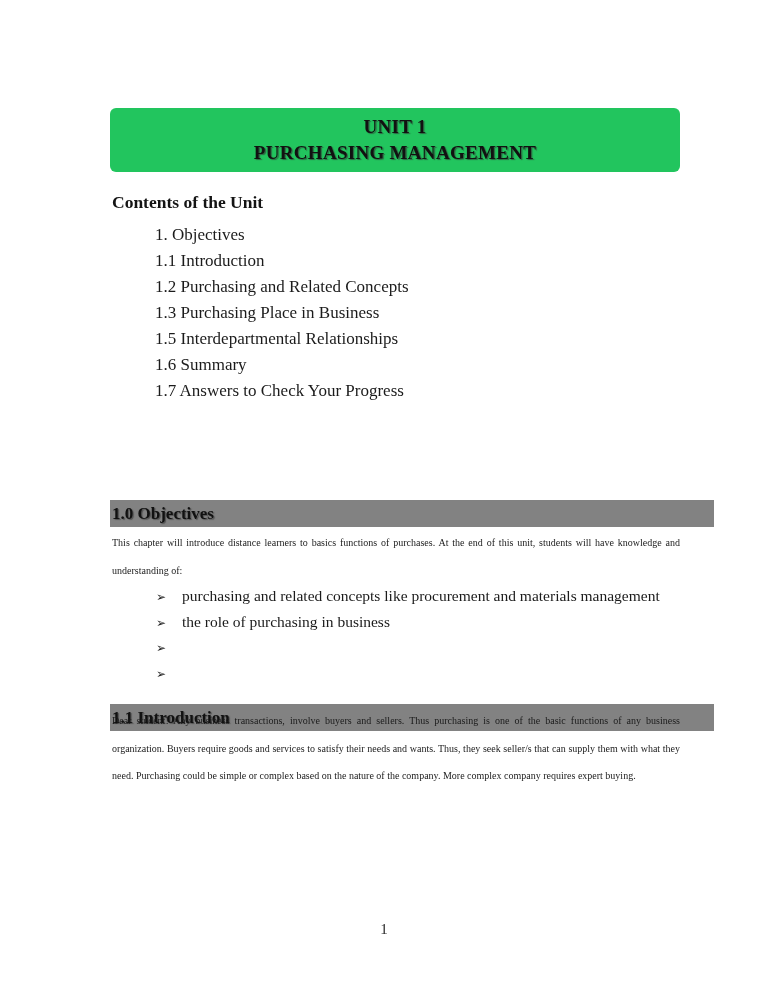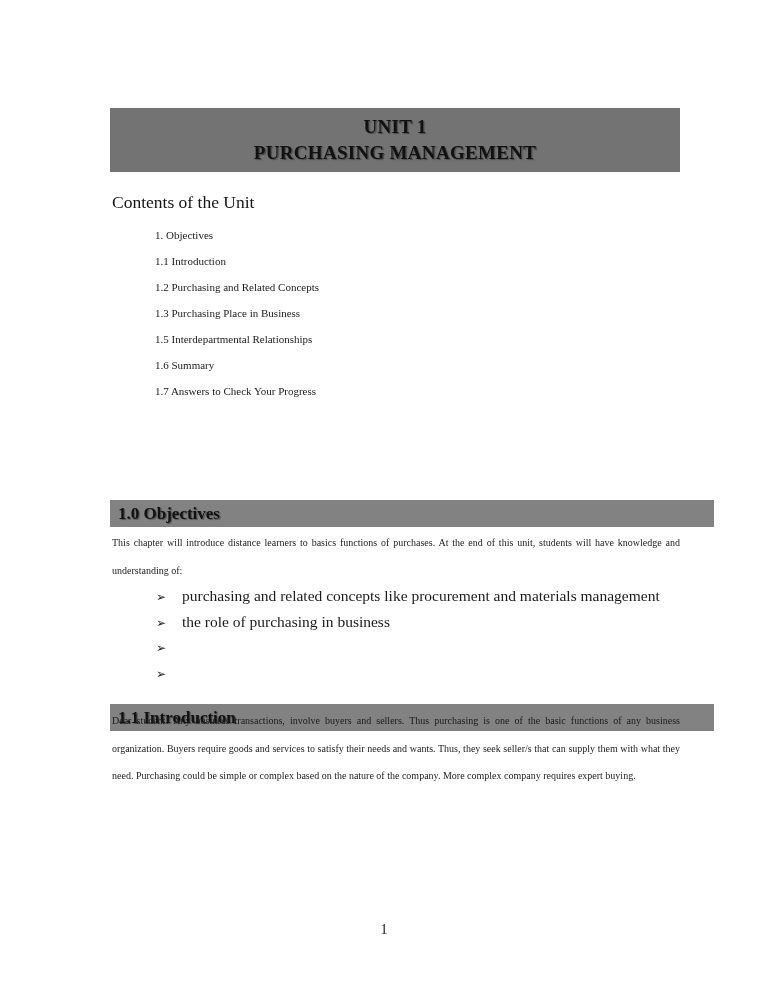--- a/index.html
+++ b/index.html
@@ -30,44 +30,44 @@
     line-height: 26px;
     color: #111111;
     text-shadow: 1.3px 1.3px 1px rgba(50,50,50,0.65);
     letter-spacing: 0.3px;
   }
 
   .contents-heading {
     position: absolute;
     left: 112px; top: 192px;
     font-size: 17.5px;
-    font-weight: 400;
+    font-weight: 700;
     color: #141414;
   }
 
   .toc-list {
     position: absolute;
     left: 155px; top: 222px;
     width: 480px;
-    font-size: 11px;
+    font-size: 17px;
   }
   .toc-item {
     height: 26px;
     line-height: 26px;
     white-space: nowrap;
   }
 
   .section-bar {
     position: absolute;
     left: 110px;
     width: 604px; height: 27px;
     background: #828282;
     display: flex;
     align-items: center;
-    padding-left: 8px;
+    padding-left: 2px;
     box-sizing: border-box;
     font-size: 17px;
     font-weight: 700;
     color: #111111;
     text-shadow: 1.2px 1.2px 1px rgba(50,50,50,0.6);
   }
   .bar-objectives { top: 500px; }
   .bar-introduction { top: 704px; }
 
   .body-para {
@@ -109,21 +109,21 @@
     text-align: center;
     font-size: 15px;
     color: #2a2a2a;
   }
 </style>
 </head>
 <body>
 
 <div class="page">
 
-  <div class="unit-banner" style="background: #737373;">
+  <div class="unit-banner" style="background: #22c55e; border-radius: 6px;">
     <div class="line">UNIT 1</div>
     <div class="line">PURCHASING MANAGEMENT</div>
   </div>
 
   <div class="contents-heading">Contents of the Unit</div>
 
   <div class="toc-list">
       <div class="toc-item">1. Objectives</div>
       <div class="toc-item">1.1 Introduction</div>
       <div class="toc-item">1.2 Purchasing and Related Concepts</div>

